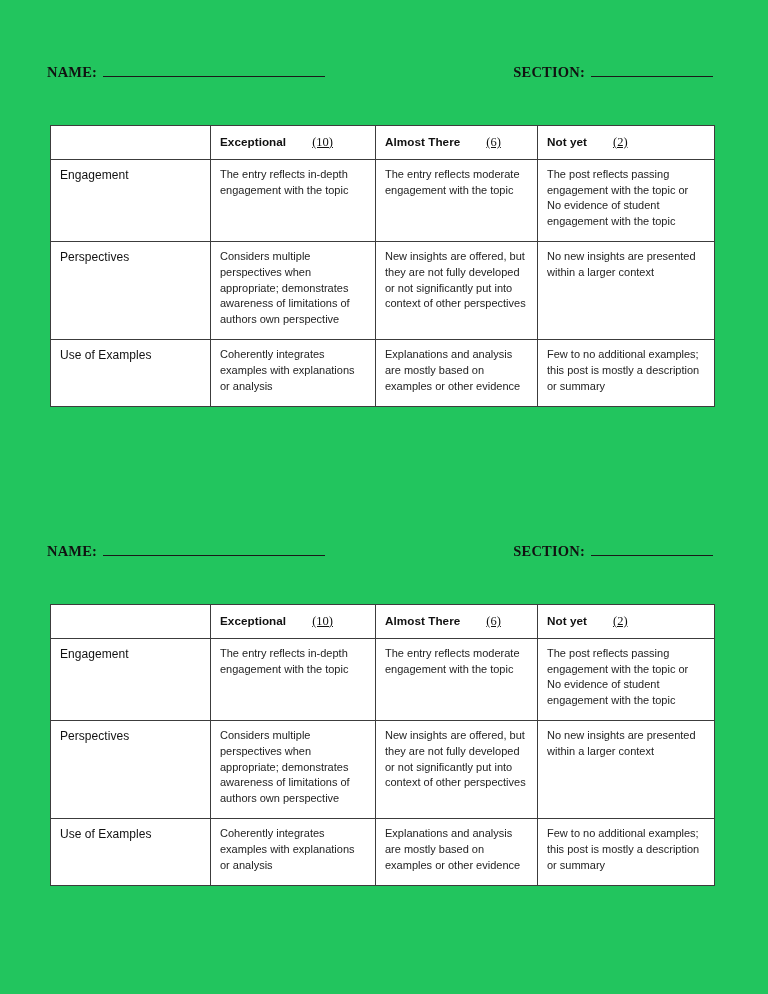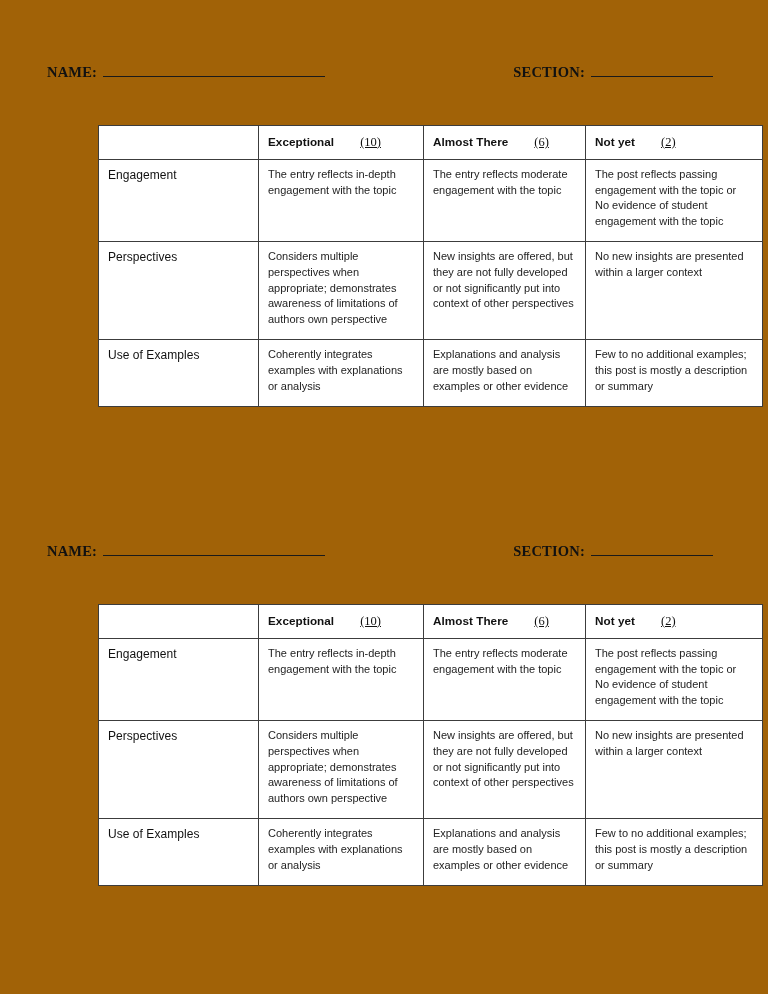--- a/index.html
+++ b/index.html
@@ -16,21 +16,21 @@
     color: #1a1a1a;
     -webkit-font-smoothing: antialiased;
   }
 
   .page {
     position: absolute;
     left: 0;
     top: 0;
     width: 768px;
     height: 994px;
-    background: #a16207;
+    background: #22c55e;
   }
 
   
   .idline {
     position: absolute;
     left: 47px;
     width: 666px;
     height: 22px;
     display: flex;
     align-items: baseline;
@@ -61,21 +61,20 @@
   .idline .blank.section-blank { width: 122px; }
 
   
   .rubric {
     position: absolute;
     left: 50px;
     width: 664px;
     border-collapse: collapse;
     table-layout: fixed;
     background: #ffffff;
-    margin-left: 48px;
   }
   .rubric td, .rubric th {
     border: 1px solid #3c3c3c;
     vertical-align: top;
     padding: 7px 9px 12px 9px;
     text-align: left;
     font-weight: normal;
   }
   .rubric col.c0 { width: 160px; }
   .rubric col.c1 { width: 165px; }

